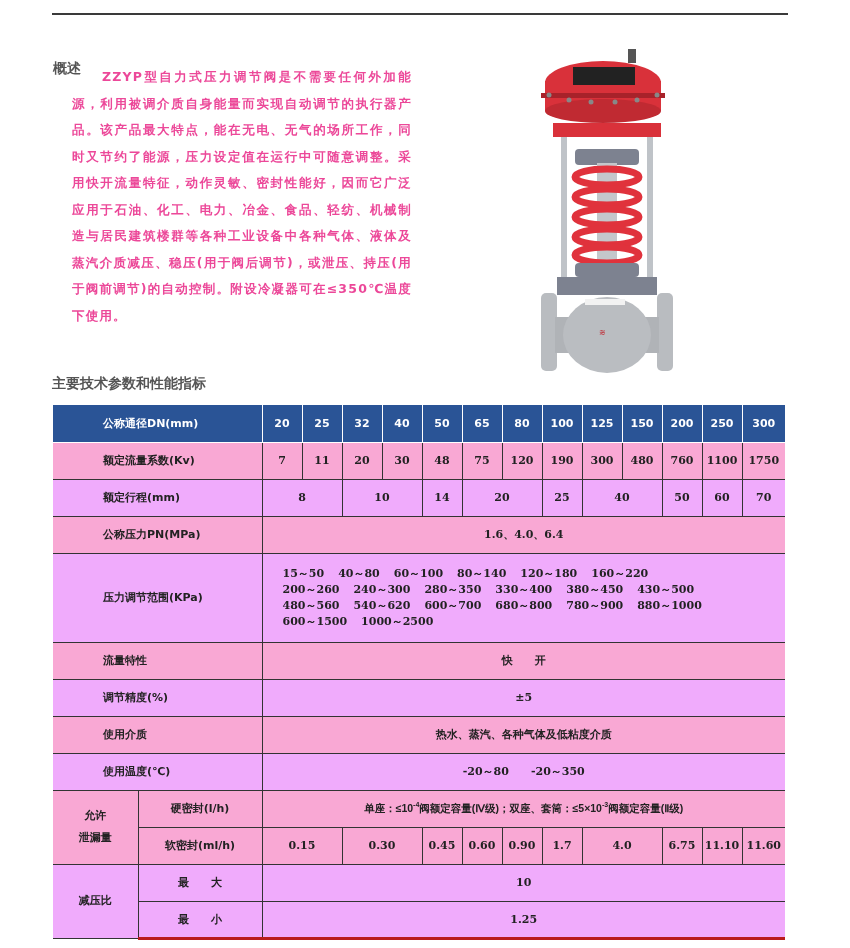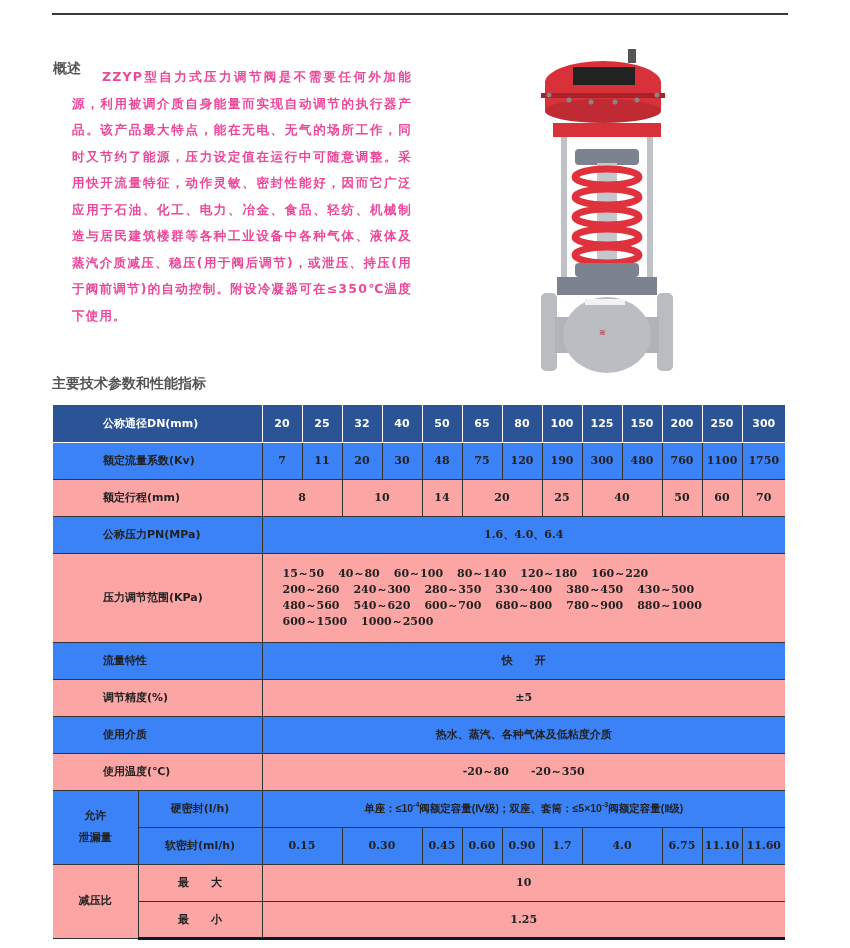--- a/index.html
+++ b/index.html
@@ -13,31 +13,31 @@
   .valve { position:absolute; left:535px; top:45px; width:160px; height:330px; }
 
   table.spec { position:absolute; left:53px; top:390px; width:732px; border-collapse:collapse;
                table-layout:fixed; font-size:11px; font-weight:bold;margin-top:15px; }
   table.spec td { border:1.5px solid #333; text-align:center; vertical-align:middle; padding:0;
                   font-family:"DejaVu Serif", "Liberation Serif", serif; }
   table.spec tr { height:37px; }
   table.spec tr.hdr td { background:#2a5496; color:#fff; border:1px solid #ffffff;
                          border-top:none; font-family:"DejaVu Sans", sans-serif; }
   table.spec tr.hdr td.lbl { border-left:none; }
-  table.spec tr.shade td { background:#fca5a5; }
-  table.spec tr.white td { background:#3b82f6; }
+  table.spec tr.shade td { background:#f0abfc; }
+  table.spec tr.white td { background:#f9a8d4; }
   table.spec td.lbl { text-align:left; padding-left:50px; font-family:"DejaVu Sans", sans-serif; }
   table.spec td.sub { font-family:"DejaVu Sans", sans-serif; }
   table.spec td.grp { font-family:"DejaVu Sans", sans-serif; line-height:22px; }
   table.spec td.range { text-align:left; padding:4px 0 4px 20px; line-height:16px; font-size:11px; }
   table.spec tr.rangerow { height:89px; }
   table.spec td { border-left:1.5px solid #333; border-right:1.5px solid #333; }
   table.spec tr td:first-child { border-left:none; }
   table.spec tr td:last-child { border-right:none; }
-  table.spec tr.last td { border-bottom:3px solid #0f172a; }
+  table.spec tr.last td { border-bottom:3px solid #b91c1c; }
   .range-line span { display:inline-block; margin-right:14px;text-align:center; }
   sup { font-size:7px; }
 </style>
 </head>
 <body>
 
 <div class="top-rule"></div>
 
 <div class="sec-title" style="left:53px; top:60px;">概述</div>
 <div class="intro">

